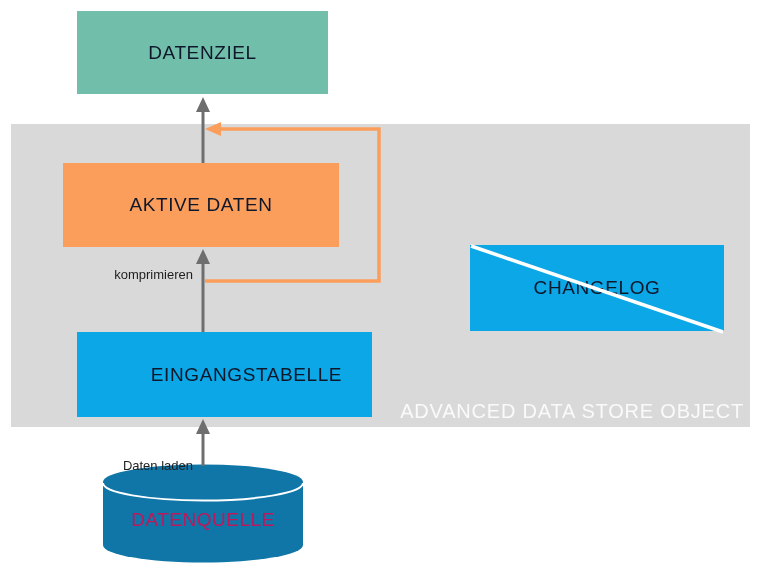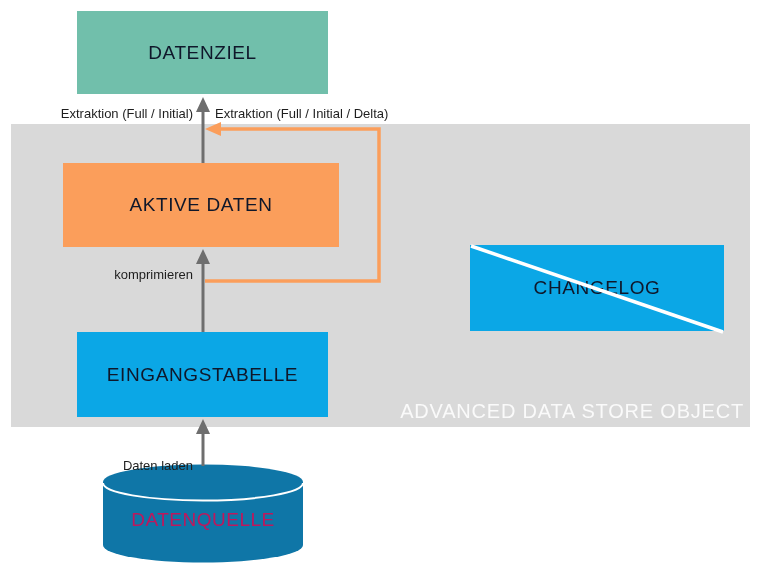--- a/index.html
+++ b/index.html
@@ -32,21 +32,21 @@
     align-items: center;
     justify-content: center;
     color: #0f172a;
     font-size: 19px;
     letter-spacing: 0.6px;
     z-index: 2;
     white-space: nowrap;
   }
   .node-datenziel       { left: 77px;  top: 11px;  width: 251px; height: 83px; background: #71BFAB; }
   .node-aktive-daten    { left: 63px;  top: 163px; width: 276px; height: 84px; background: #FB9E5B; }
-  .node-eingangstabelle { left: 77px;  top: 332px; width: 251px; height: 85px; background: #0BA7E6; }
+  .node-eingangstabelle { left: 77px;  top: 332px; width: 251px; height: 85px; background: #0BA7E6; padding-left: 44px; }
   .node-changelog       { left: 470px; top: 245px; width: 254px; height: 86px; background: #0BA7E6; }
   .overlay {
     position: absolute;
     left: 0; top: 0;
     width: 768px; height: 572px;
     z-index: 5;
     pointer-events: none;
   }
   .edge-label {
     position: absolute;
@@ -92,22 +92,20 @@
   <div class="node node-eingangstabelle">
     <span>EINGANGSTABELLE</span>
   </div>
 
   <div class="node node-changelog">
     <span>CHANGELOG</span>
   </div>
 
   <div class="lbl-datenquelle">DATENQUELLE</div>
 
-  <div class="edge-label lbl-extraktion-left">Extraktion (Full / Initial)</div>
-  <div class="edge-label lbl-extraktion-right">Extraktion (Full / Initial / Delta)</div>
   <div class="edge-label lbl-komprimieren">komprimieren</div>
   <div class="edge-label lbl-daten-laden">Daten laden</div>
 
   <svg class="overlay" viewBox="0 0 768 572" xmlns="http://www.w3.org/2000/svg">
 
     <g>
       <path d="M103,482 L103,545 A100,17.5 0 0 0 303,545 L303,482 Z" fill="#0F76A7"></path>
       <ellipse cx="203" cy="482" rx="100" ry="17.5" fill="#0F76A7"></ellipse>
       <path d="M103,483 A100,17.5 0 0 0 303,483" fill="none" stroke="#FFFFFF" stroke-width="2"></path>
     </g>

